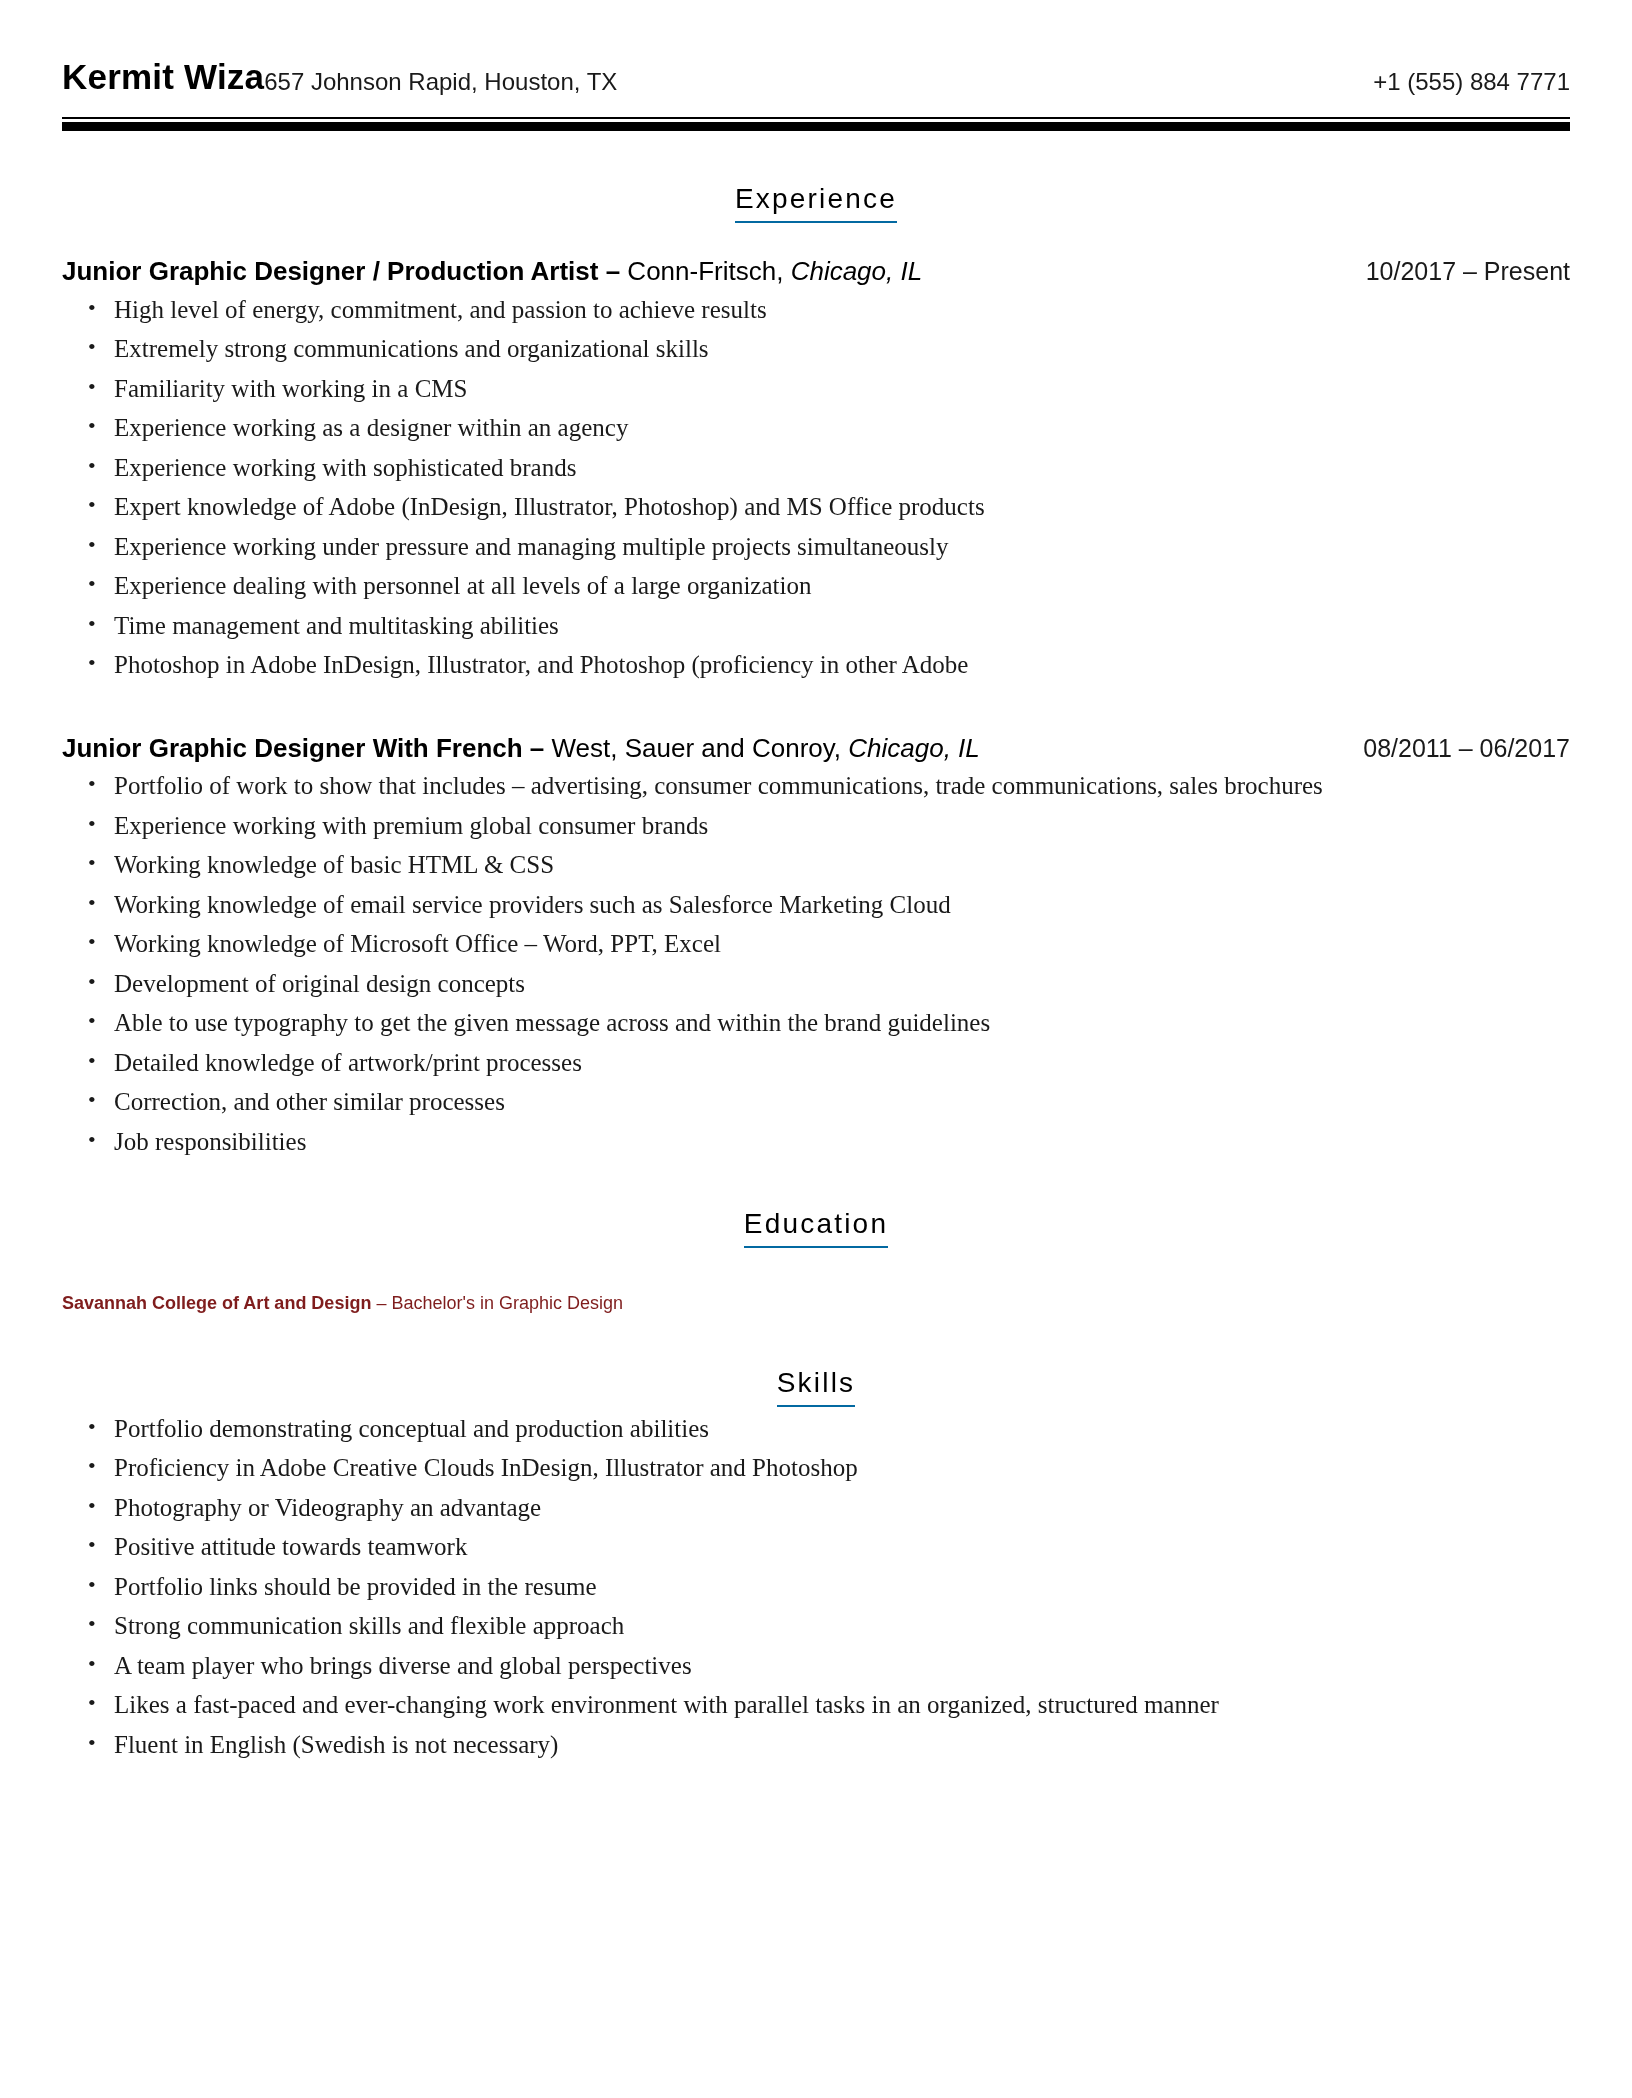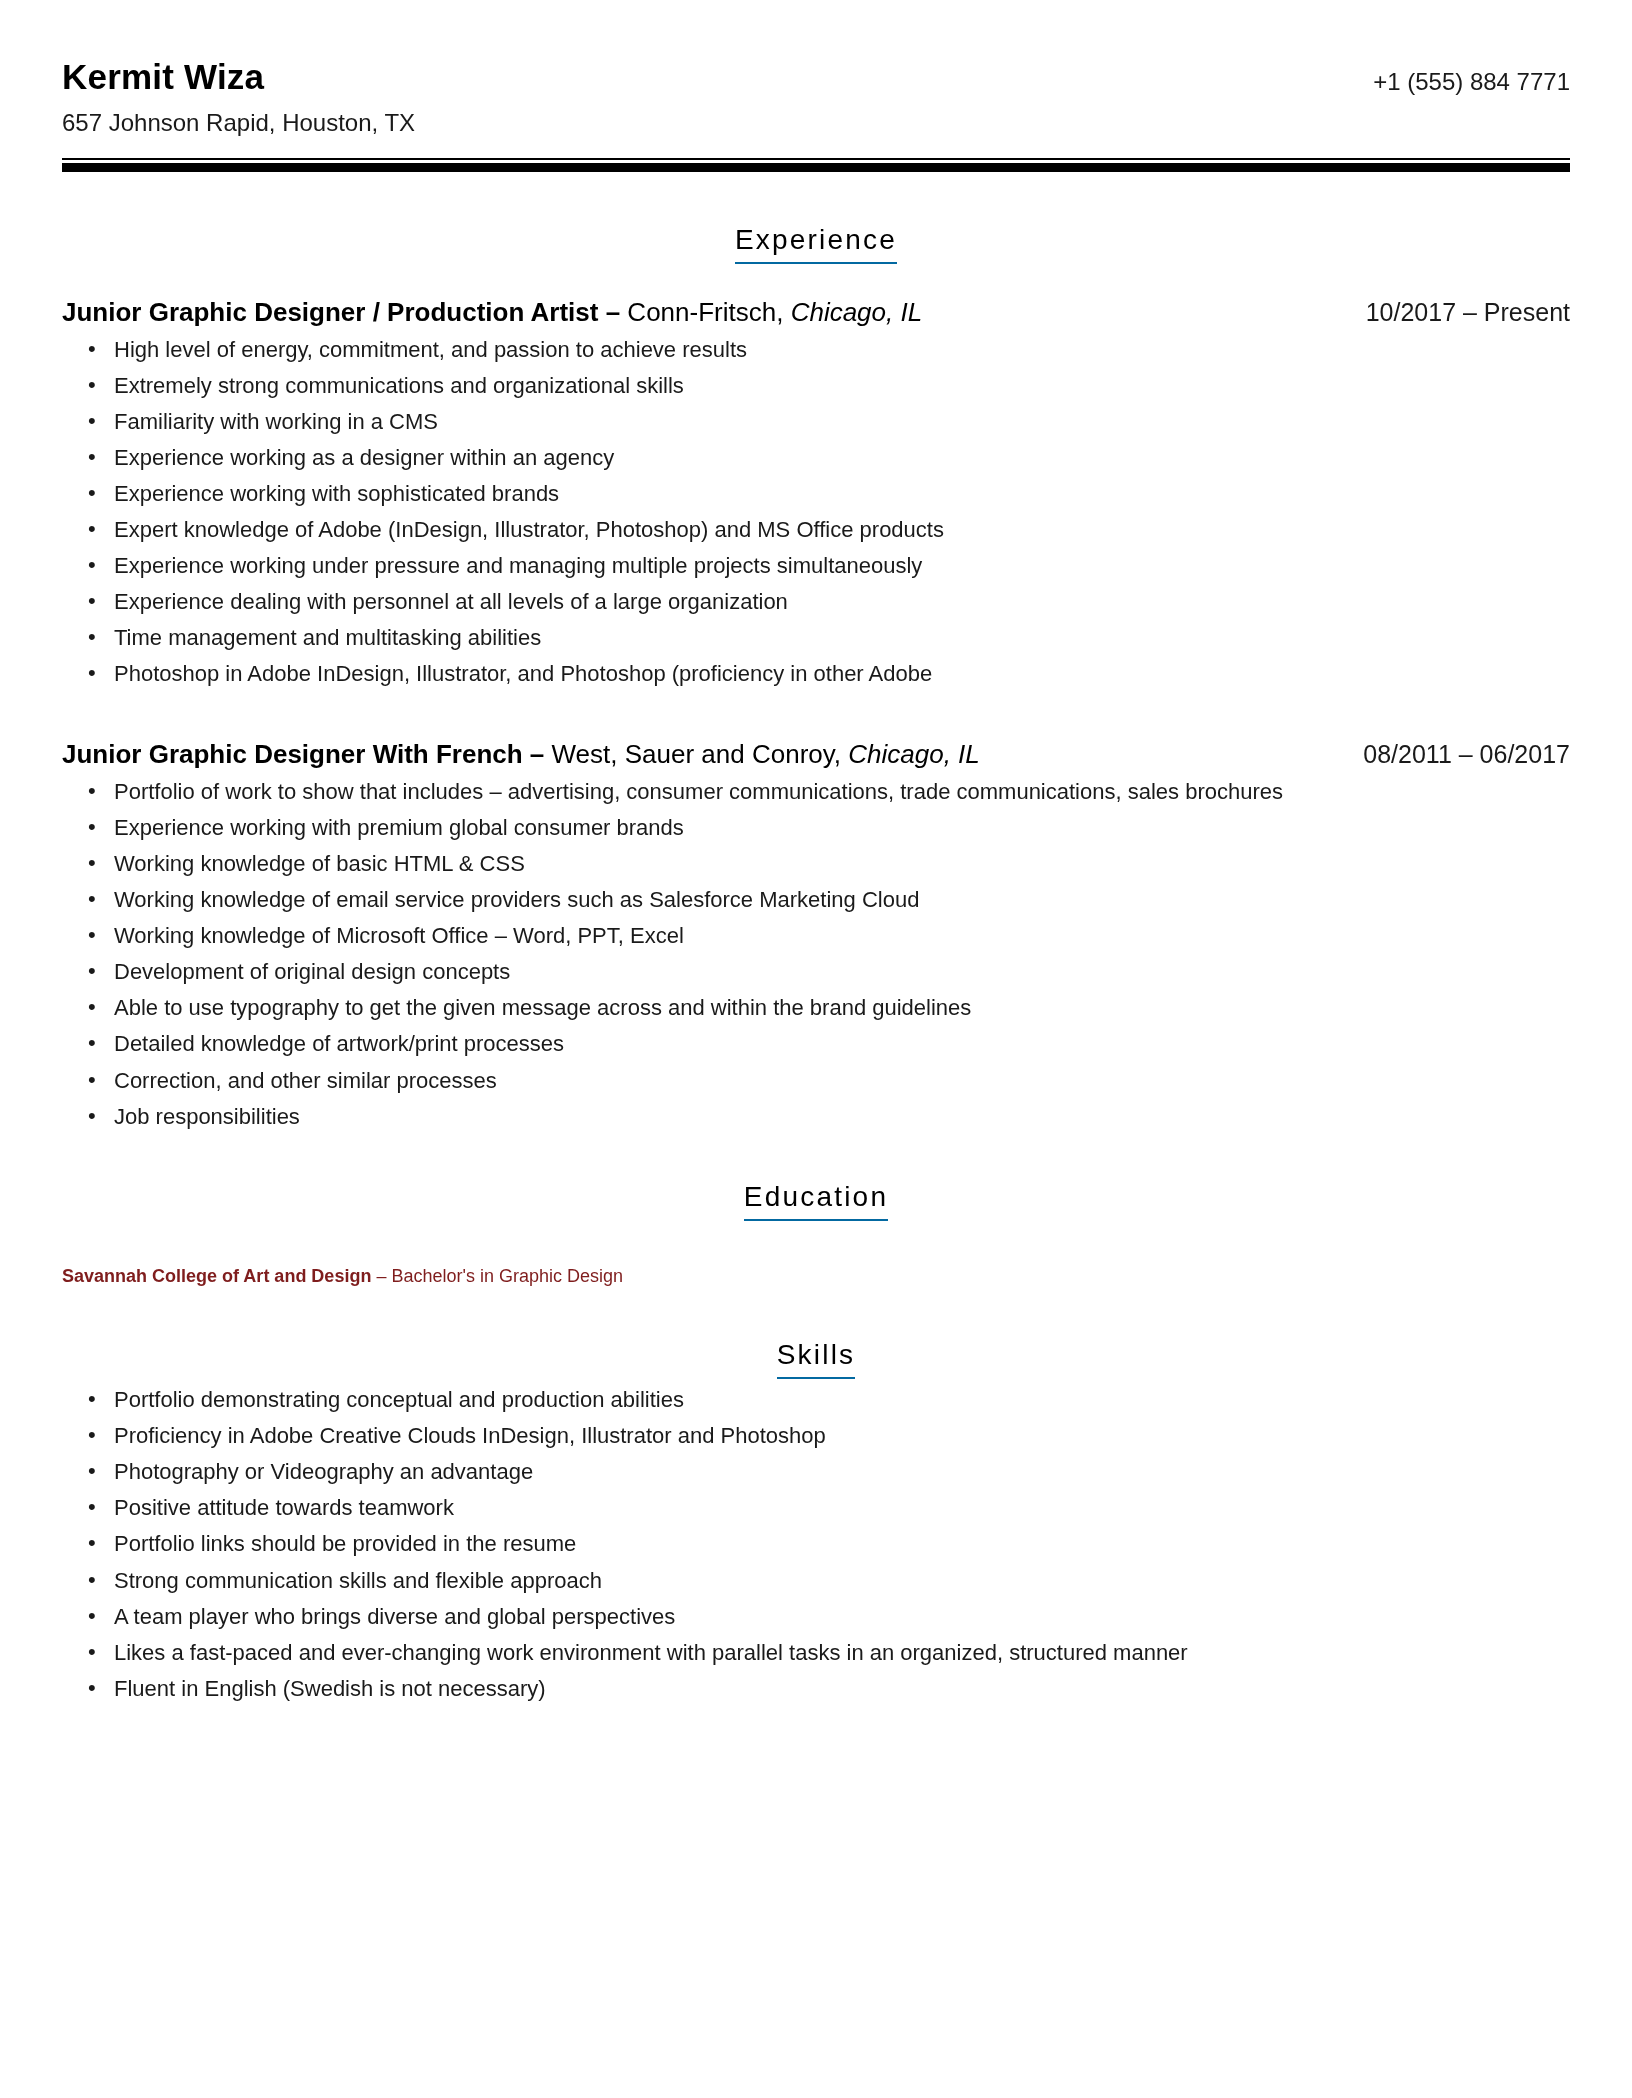--- a/index.html
+++ b/index.html
@@ -22,21 +22,21 @@
     background: #ffffff;
   }
 
   
   .header {
     display: flex;
     align-items: flex-start;
     justify-content: space-between;
     padding-top: 8px;
   }
-  .header-left { display: flex; flex-direction: column; }
+  .header-left { display: flex; flex-direction: row; text-align: center; }
   .name {
     font-size: 35px;
     font-weight: bold;
     letter-spacing: 0.2px;
     line-height: 1.18;
     color: #000000;
     margin: 0;
   }
   .address {
     font-size: 24px;
@@ -112,25 +112,26 @@
   }
 
   
   ul.bullets {
     list-style: none;
     margin: 6px 0 0 0;
     padding: 0;
   }
   ul.bullets li {
     position: relative;
-    font-size: 22px;
+    font-size: 25px;
     line-height: 1.14;
     color: #1a1a1a;
     padding-left: 52px;
     margin-top: 11px;
+    font-family: Liberation Serif, serif;
   }
   ul.bullets li:first-child { margin-top: 8px; }
   ul.bullets li::before {
     content: "\2022";
     position: absolute;
     left: 26px;
     top: -1px;
     font-size: 22px;
     color: #1a1a1a;
     line-height: 1.2;

